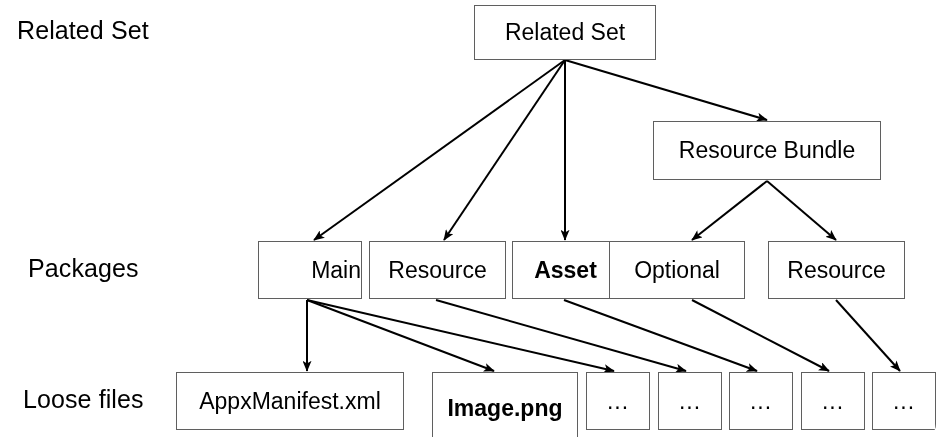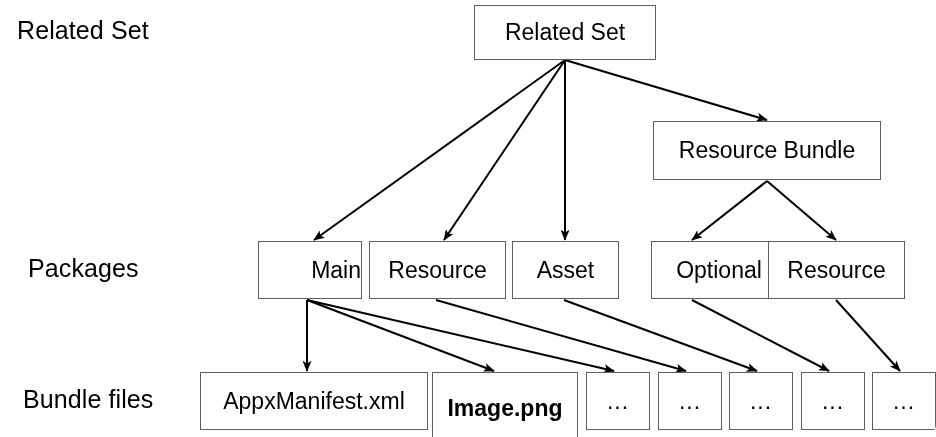--- a/index.html
+++ b/index.html
@@ -87,48 +87,48 @@
       </g>
   </svg>
 
   <div class="row-label" style="left:17px; top:18px;">
     <span>Related Set</span>
   </div>
   <div class="row-label" style="left:28px; top:256px;">
     <span>Packages</span>
   </div>
   <div class="row-label" style="left:23px; top:387px;">
-    <span>Bundle files</span>
+    <span>Loose files</span>
   </div>
 
   <div class="node-box" style="left:474px; top:5px; width:182px; height:55px;">
     <span class="node-label">Related Set</span>
   </div>
 
   <div class="node-box" style="left:653px; top:121px; width:228px; height:59px;">
     <span class="node-label">Resource Bundle</span>
   </div>
 
   <div class="node-box" style="left:258px; top:241px; width:104px; height:58px;justify-content:flex-end;">
     <span class="node-label">Main</span>
   </div>
   <div class="node-box" style="left:369px; top:241px; width:137px; height:58px;">
     <span class="node-label">Resource</span>
   </div>
-  <div class="node-box" style="left:512px; top:241px; width:107px; height:58px;">
+  <div class="node-box" style="left:512px; top:241px; width:107px; height:58px;font-weight:bold;">
     <span class="node-label">Asset</span>
   </div>
-  <div class="node-box" style="left:651px; top:241px; width:136px; height:58px;">
+  <div class="node-box" style="left:609px; top:241px; width:136px; height:58px;">
     <span class="node-label">Optional</span>
   </div>
   <div class="node-box" style="left:768px; top:241px; width:137px; height:58px;">
     <span class="node-label">Resource</span>
   </div>
 
-  <div class="node-box" style="left:200px; top:372px; width:228px; height:58px;justify-content:center;">
+  <div class="node-box" style="left:176px; top:372px; width:228px; height:58px;justify-content:center;">
     <span class="node-label">AppxManifest.xml</span>
   </div>
   <div class="node-box" style="left:432px; top:372px; width:146px; height:72px;font-weight:bold;">
     <span class="node-label">Image.png</span>
   </div>
   <div class="node-box" style="left:586px; top:372px; width:64px; height:58px;">
     <span class="node-label ellipsis">...</span>
   </div>
   <div class="node-box" style="left:658px; top:372px; width:64px; height:58px;">
     <span class="node-label ellipsis">...</span>

